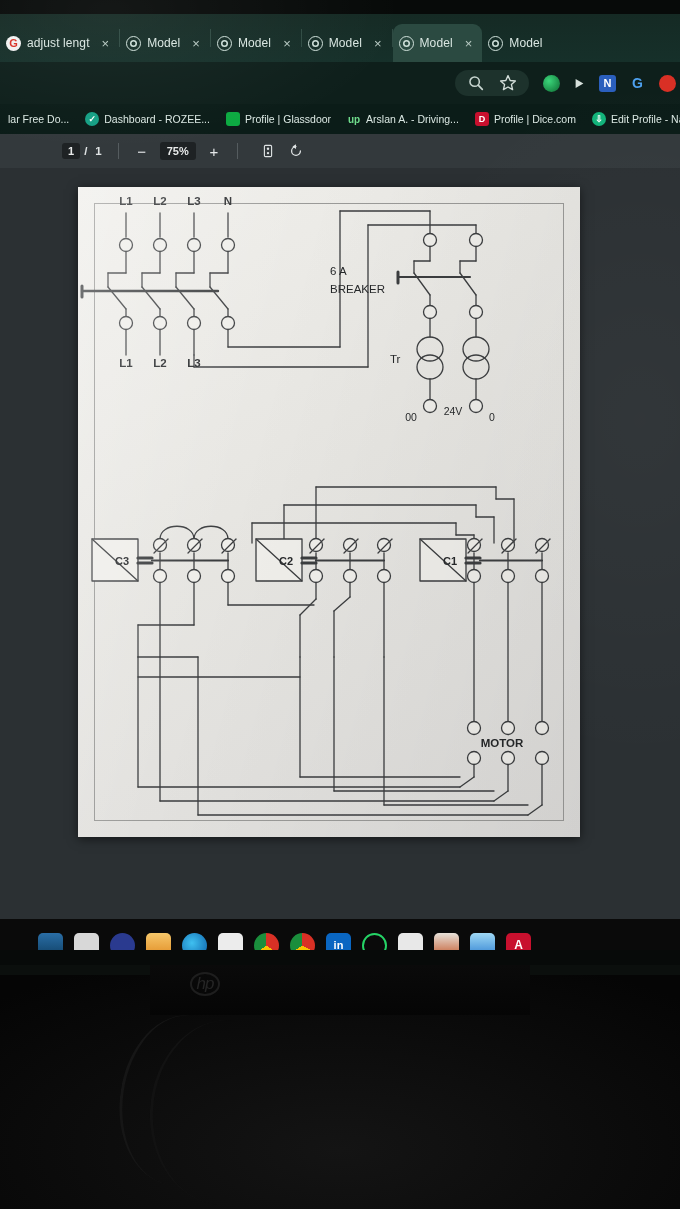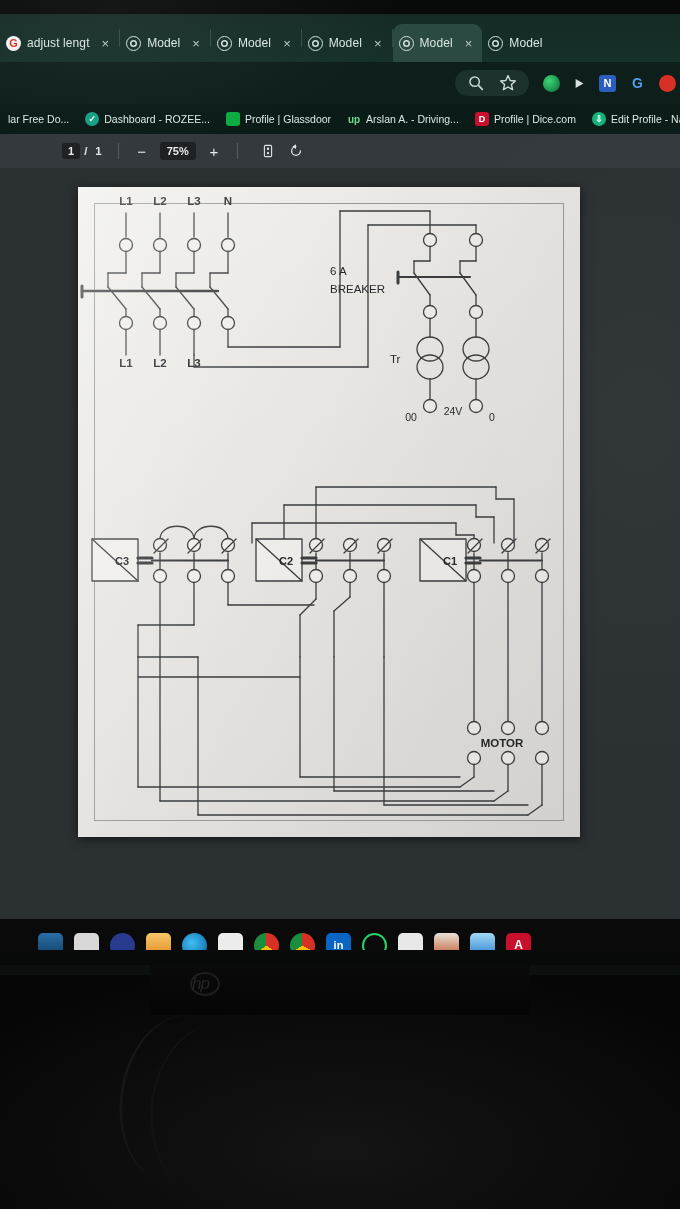--- a/index.html
+++ b/index.html
@@ -28,21 +28,21 @@
     position:absolute; left:0; top:0; width:680px; height:965px;
     background:#070a09;
   }
   .stand-neck {
     position:absolute; left:150px; top:965px; width:380px; height:50px;
     background:linear-gradient(#0a0a0a,#050505);
   }
   .hp-logo {
     position:absolute; left:190px; top:972px; width:30px; height:24px;
     border-radius:50%; border:2px solid #1e1e1e; color:#252525;
-    font-size:17px; font-style:italic; text-align:left; line-height:20px;
+    font-size:17px; font-style:italic; text-align:center; line-height:20px;
     letter-spacing:-1px;
   }
 
   
   .screen {
     position:absolute; left:0px; top:14px; width:680px; height:936px;
     background:#10211c;
     overflow:hidden;
   }
 

